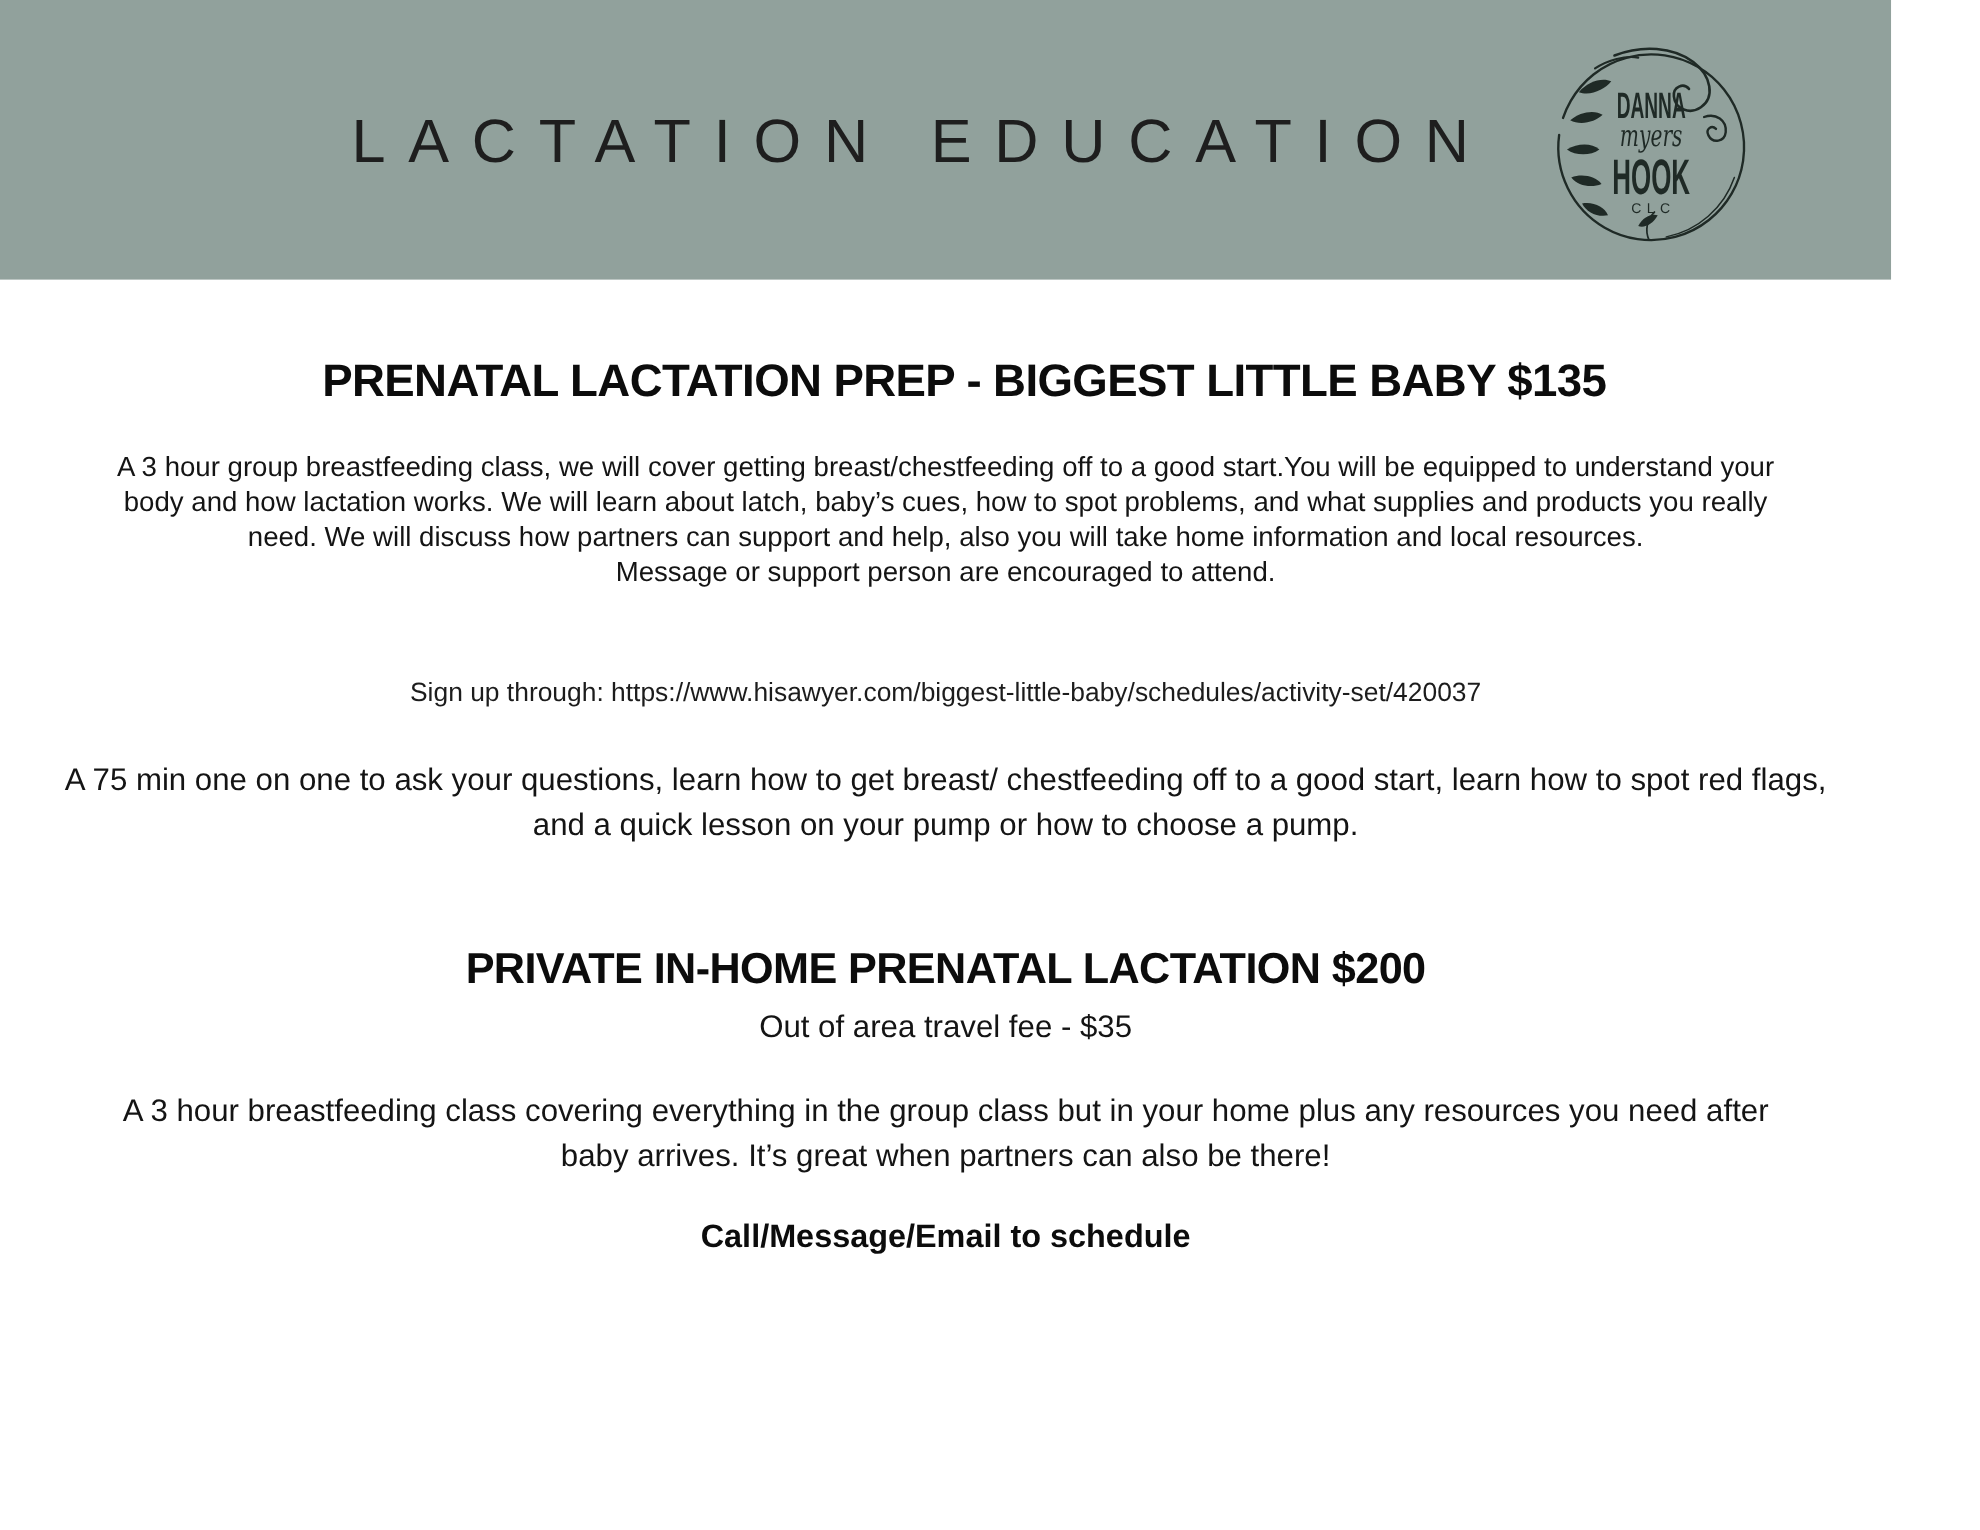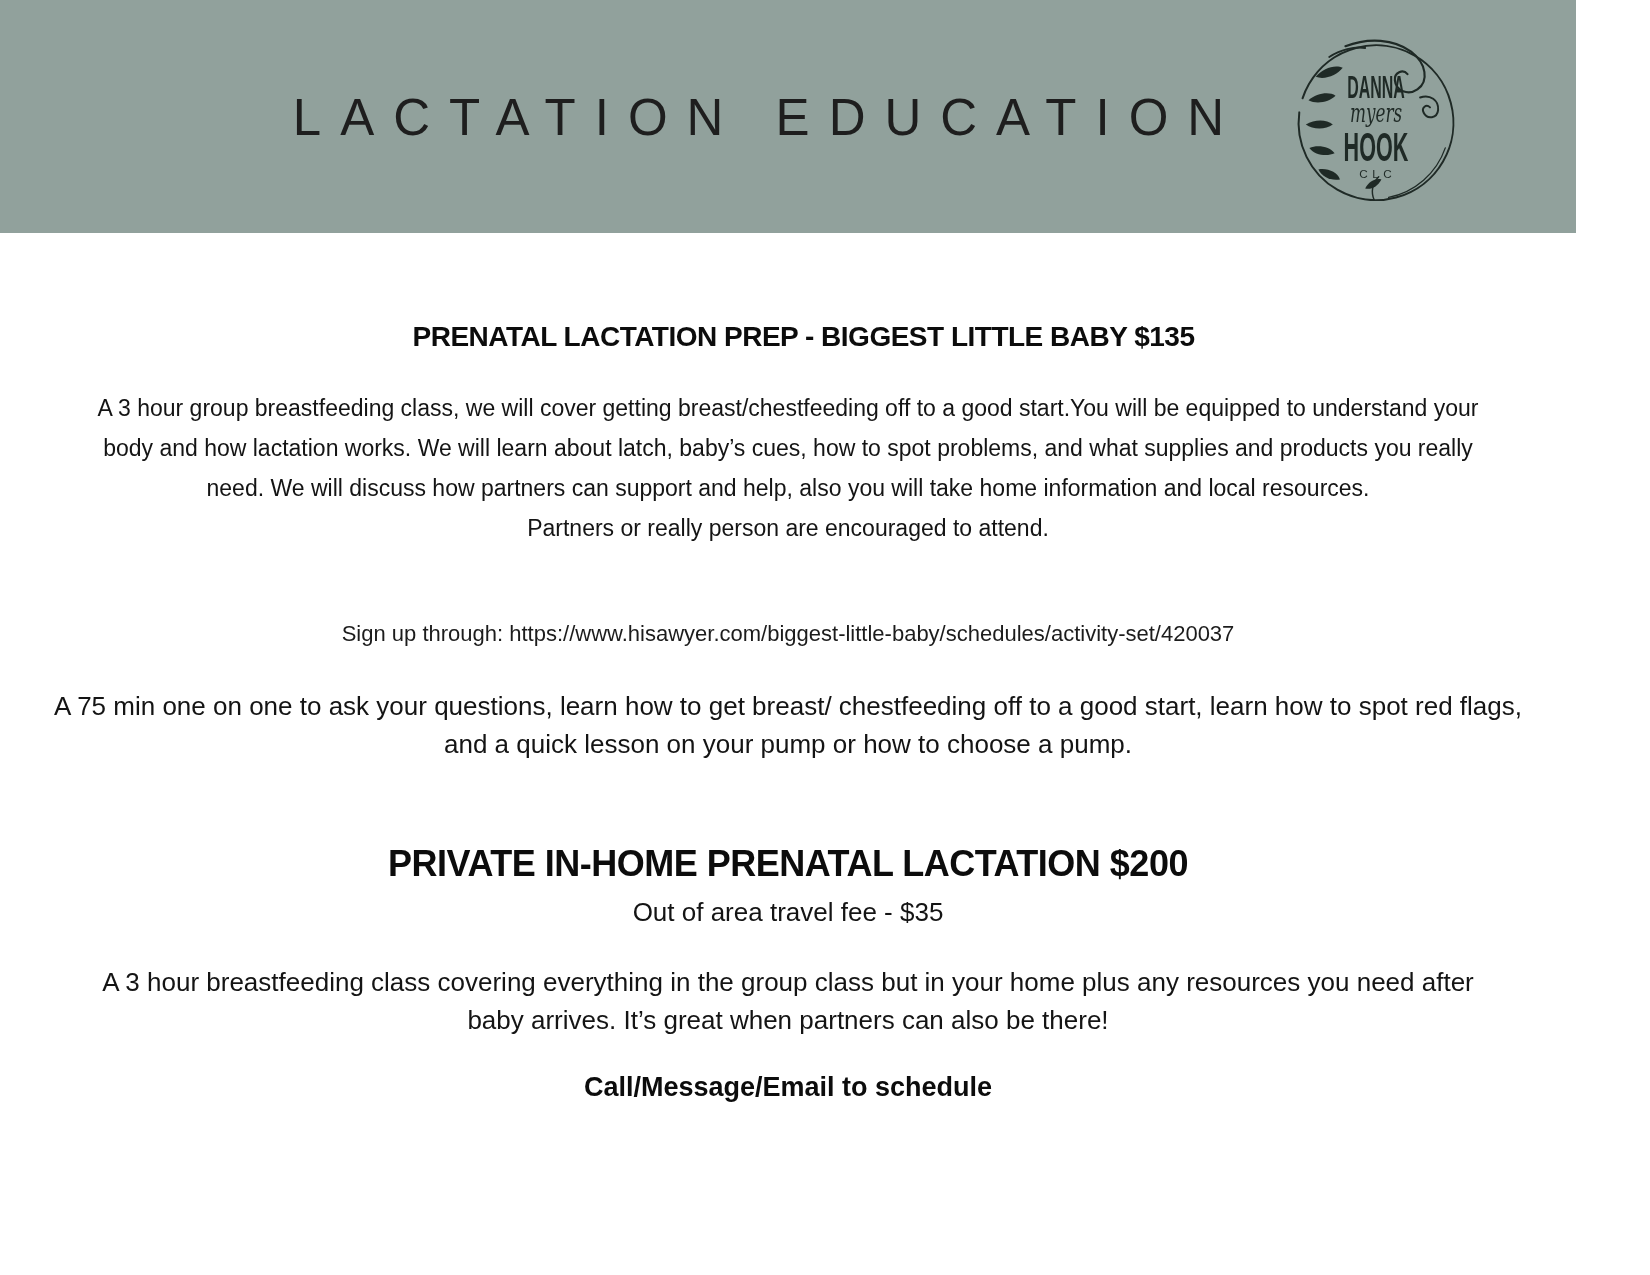--- a/index.html
+++ b/index.html
@@ -39,28 +39,28 @@
     width: 180px;
     height: 180px;
   }
   
   .content { text-align: center; }
   .heading {
     font-weight: 800;
     color: #0c0c0c;
     letter-spacing: -0.5px;
   }
-  .h1 { margin: 88px auto 0; font-size: 28px; padding-left: 31px; }
+  .h1 { margin: 64px auto 0; font-size: 38px; padding-left: 31px; }
   .h2 { margin: 64px auto 0; font-size: 36px; }
   .h3 { margin: 80px auto 0; font-size: 36px; }
   .p1 {
     margin: 35px auto 0;
     max-width: 1390px;
     font-size: 23px;
-    line-height: 40px;
+    line-height: 29px;
     color: #141414;
   }
   .signup {
     margin: 62px auto 0;
     max-width: 1350px;
     font-size: 22px;
     line-height: 47px;
     color: #1c1c1c;
   }
   .p2 {
@@ -129,21 +129,21 @@
       </svg>
     </div>
   </div>
 
   <div class="content">
 
     <div class="heading h1">PRENATAL LACTATION PREP - BIGGEST LITTLE BABY $135</div>
 
     <div class="p1">
       <div>A 3 hour group breastfeeding class, we will cover getting breast/chestfeeding off to a good start.You will be equipped to understand your body and how lactation works. We will learn about latch, baby’s cues, how to spot problems, and what supplies and products you really need. We will discuss how partners can support and help, also you will take home information and local resources.</div>
-      <div>Partners or really person are encouraged to attend.</div>
+      <div>Message or support person are encouraged to attend.</div>
     </div>
 
     <div class="signup">Sign up through: https://www.hisawyer.com/biggest-little-baby/schedules/activity-set/420037</div>
 
 
     <div class="p2">A 75 min one on one to ask your questions, learn how to get breast/ chestfeeding off to a good start,  learn how to spot red flags, and a quick lesson on your pump or how to choose a pump.</div>
 
     <div class="heading h3">PRIVATE IN-HOME PRENATAL LACTATION $200</div>
 
     <div class="sub">Out of area travel fee - $35</div>

